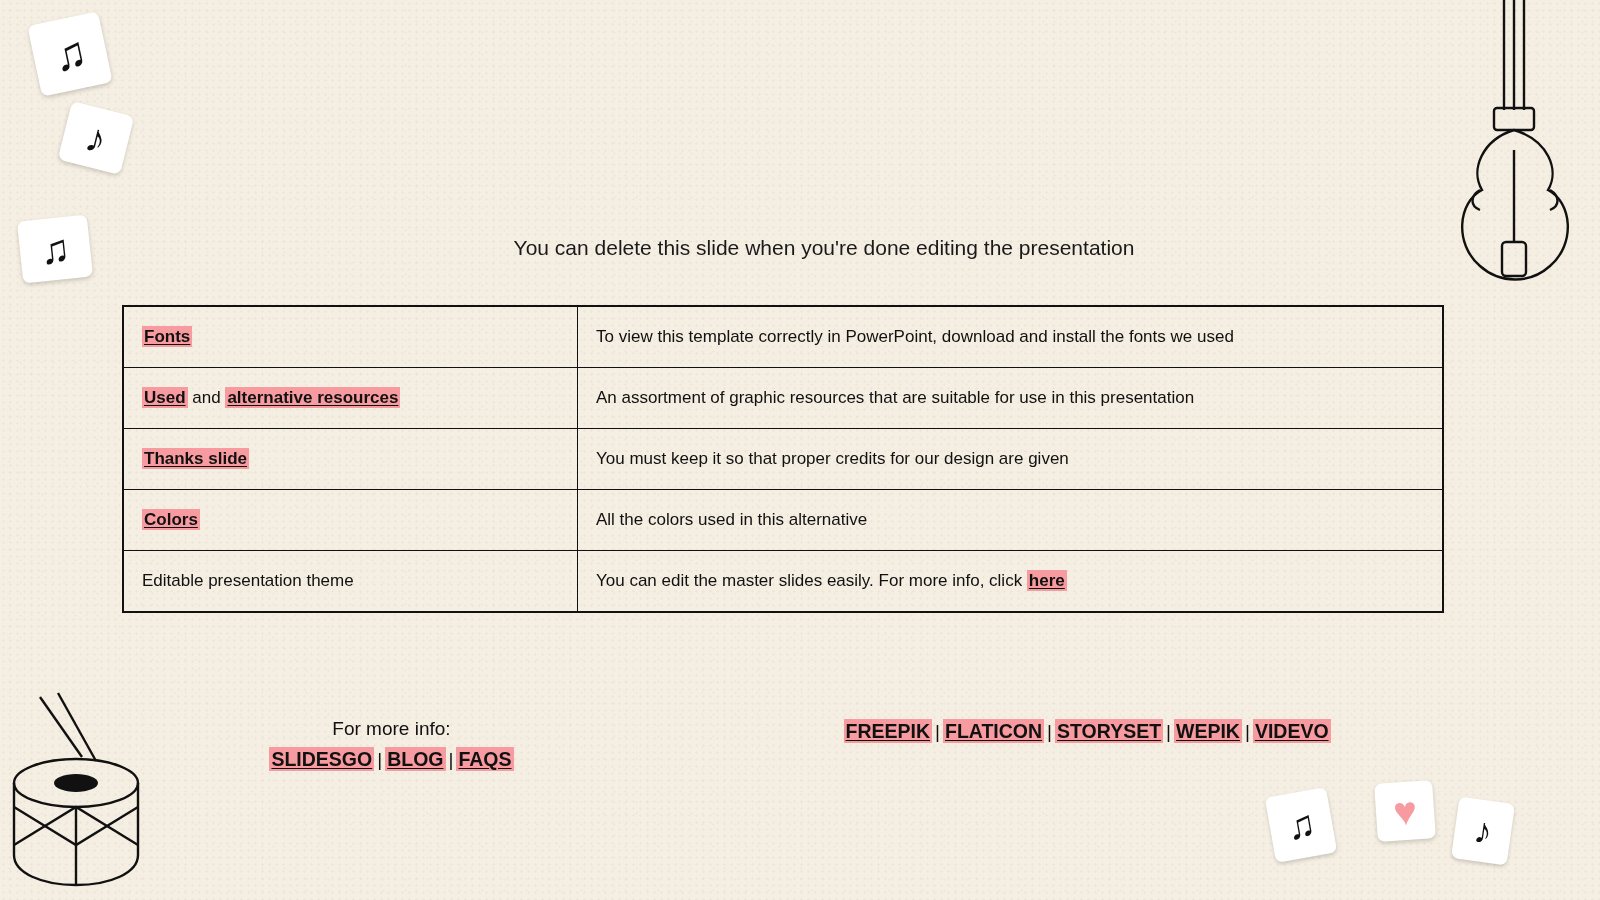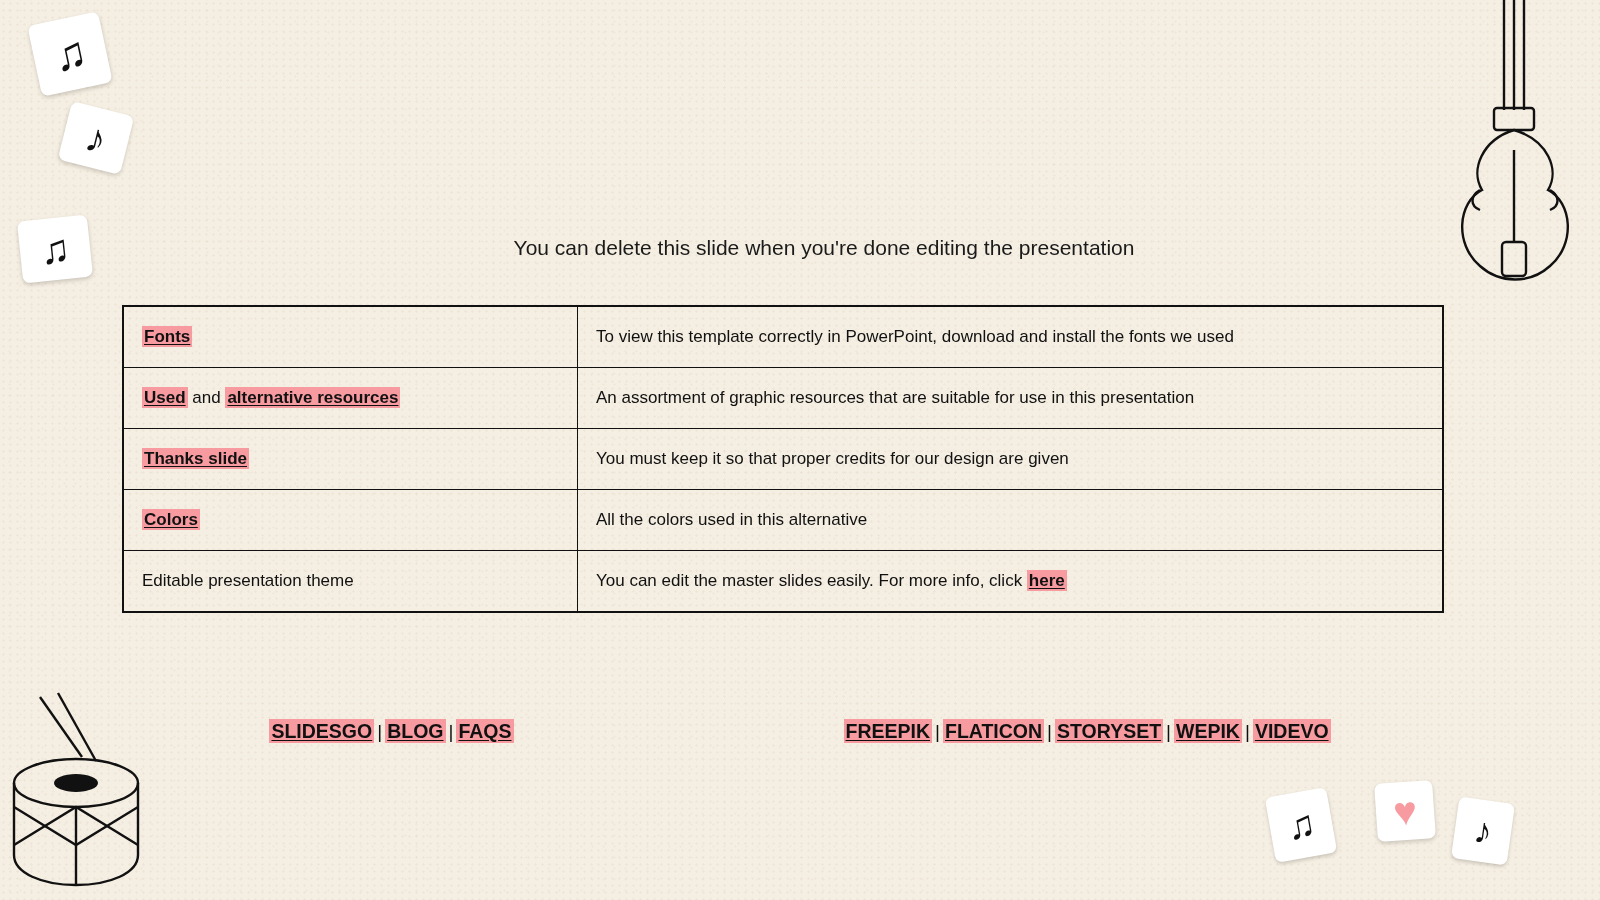--- a/index.html
+++ b/index.html
@@ -215,20 +215,21 @@
       <tr>
         <td class="col-left">Editable presentation theme</td>
         <td class="col-right"><span>You can edit the master slides easily. For more info, click </span><span class="hl">here</span></td>
       </tr>
     </tbody>
       </table>
   </div>
 
   <div class="footers">
     <div class="footer-col">
+      <div>For more info:</div>
       <div class="footer-links">
         <span class="hl">SLIDESGO</span><span class="sep">|</span><span class="hl">BLOG</span><span class="sep">|</span><span class="hl">FAQS</span>
       </div>
     </div>
     <div class="footer-col">
       <div class="footer-links">
         <span class="hl">FREEPIK</span><span class="sep">|</span><span class="hl">FLATICON</span><span class="sep">|</span><span class="hl">STORYSET</span><span class="sep">|</span><span class="hl">WEPIK</span><span class="sep">|</span><span class="hl">VIDEVO</span>
       </div>
     </div>
   </div>

